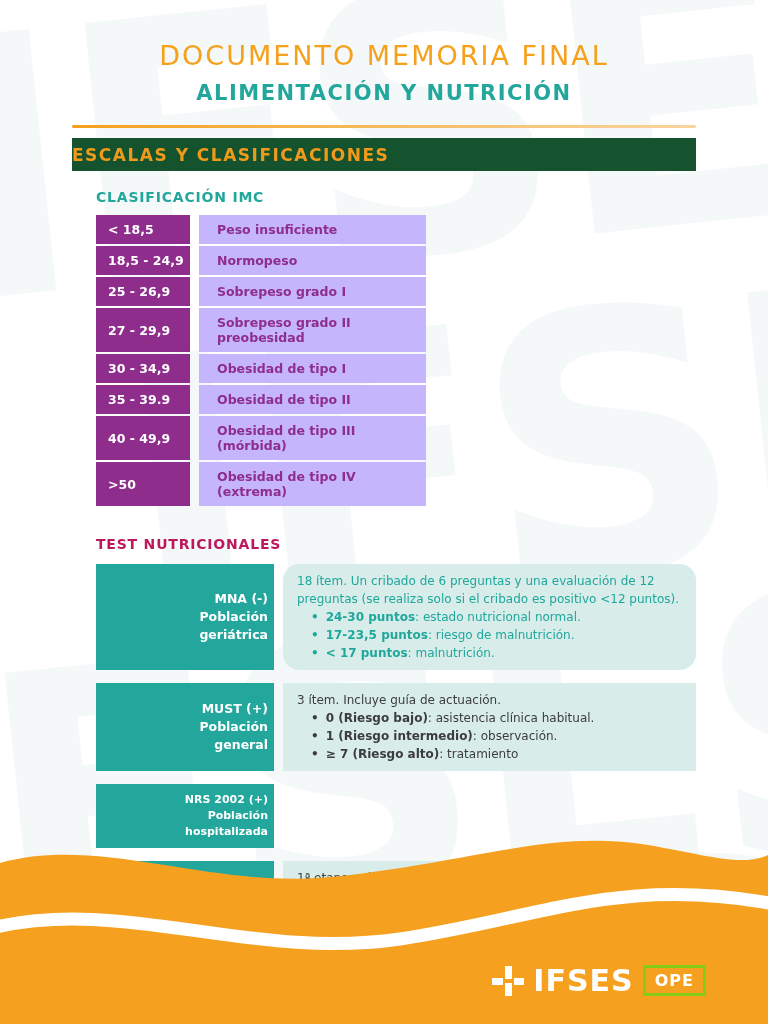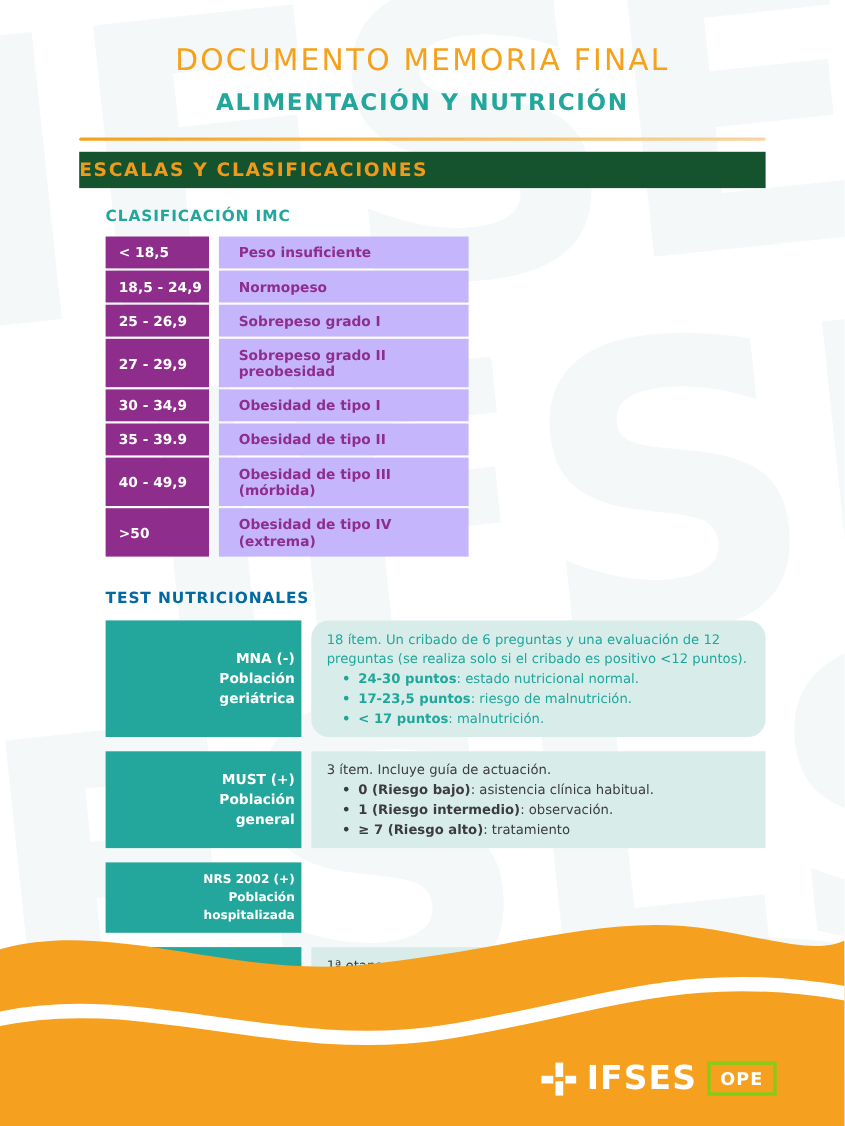--- a/index.html
+++ b/index.html
@@ -57,21 +57,21 @@
   }
   .inner { margin-left: 24px; }
 
   .sec-heading {
     font-size: 14px;
     font-weight: bold;
     letter-spacing: 0.8px;
     margin-top: 18px;
   }
   .sec-heading.teal { color: #23A79C; }
-  .sec-heading.orange { color: #0369a1; margin-top: 30px; }
+  .sec-heading.orange { color: #be185d; margin-top: 30px; }
 
   
   .imc-table { margin-top: 10px; width: 330px; display: flex; flex-direction: column; gap: 2px; }
   .imc-row { display: flex; gap: 9px; }
   .imc-range {
     width: 94px;
     background: #8E2D8B;
     color: #fff;
     font-weight: bold;
     font-size: 12.5px;

